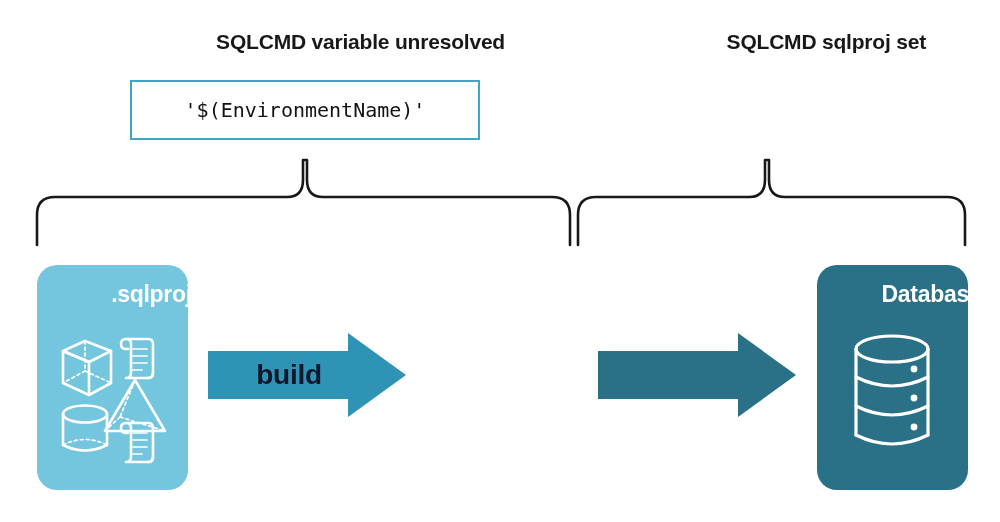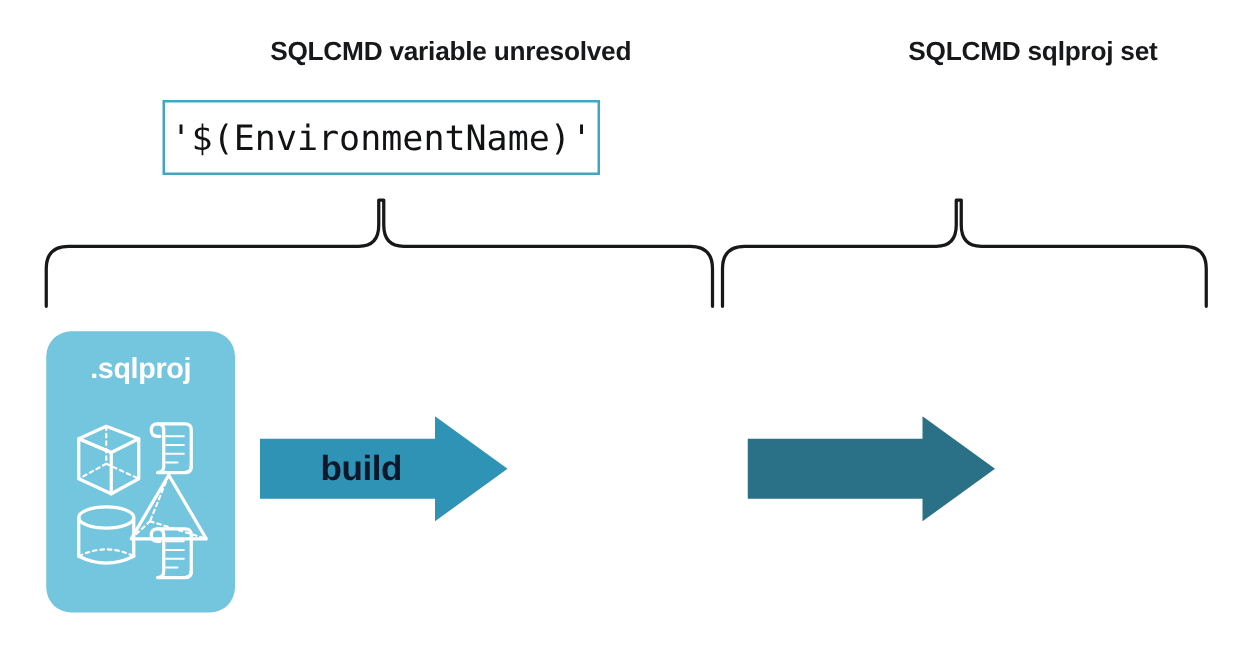--- a/index.html
+++ b/index.html
@@ -39,21 +39,21 @@
   
   .codebox {
     position: absolute;
     box-sizing: border-box;
     border: 2px solid #3fa7c4;
     background: #ffffff;
     display: flex;
     align-items: center;
     justify-content: center;
     font-family: "DejaVu Sans Mono", "Liberation Mono", monospace;
-    font-size: 28px;
+    font-size: 20px;
     color: #111214;
     letter-spacing: 0px;
     white-space: nowrap;
   }
   #codebox-left  { left: 130px; top: 80px; width: 350px; height: 60px; }
   #codebox-right { left: 666px; top: 80px; width: 200px; height: 60px; }
 
   
   .brace-svg {
     position: absolute;
@@ -80,20 +80,21 @@
     top: 16px;
     left: 0;
     width: 100%;
     text-align: center;
     font-family: "Liberation Sans", sans-serif;
     font-weight: bold;
     font-size: 23px;
     color: #ffffff;
     letter-spacing: -0.3px;
     white-space: nowrap;
+    padding-left: 39px;
   }
   .panel-art {
     position: absolute;
     left: 0;
     top: 48px;
     width: 151px;
     height: 170px;
   }
 
   
@@ -222,14 +223,33 @@
     <div class="arrow-label">build</div>
   </div>
 
 
   <div class="arrow" id="arrow-deploy">
     <svg viewBox="0 0 198 84" width="198" height="84">
       <path d="M 0,18 L 140,18 L 140,0 L 198,42 L 140,84 L 140,66 L 0,66 Z" fill="#2a7187"></path>
     </svg>
   </div>
 
+  <div class="panel" id="panel-database">
+    <div class="panel-label">Database</div>
+    <svg class="panel-art" viewBox="0 0 151 170">
+      <g fill="none" stroke="#ffffff" stroke-width="3.2" stroke-linecap="round" stroke-linejoin="round">
+
+        <ellipse cx="75" cy="36" rx="36" ry="13"></ellipse>
+        <path d="M 39,36 L 39,122"></path>
+        <path d="M 111,36 L 111,122"></path>
+        <path d="M 39,122 q 36,18 72,0"></path>
+        <path d="M 39,64 q 36,18 72,0"></path>
+        <path d="M 39,93 q 36,18 72,0"></path>
+      </g>
+      <g fill="#ffffff">
+        <circle cx="97" cy="56" r="3.4"></circle>
+        <circle cx="97" cy="85" r="3.4"></circle>
+        <circle cx="97" cy="114" r="3.4"></circle>
+      </g>
+    </svg>
+  </div>
 
 </div>
 
 </body></html>

